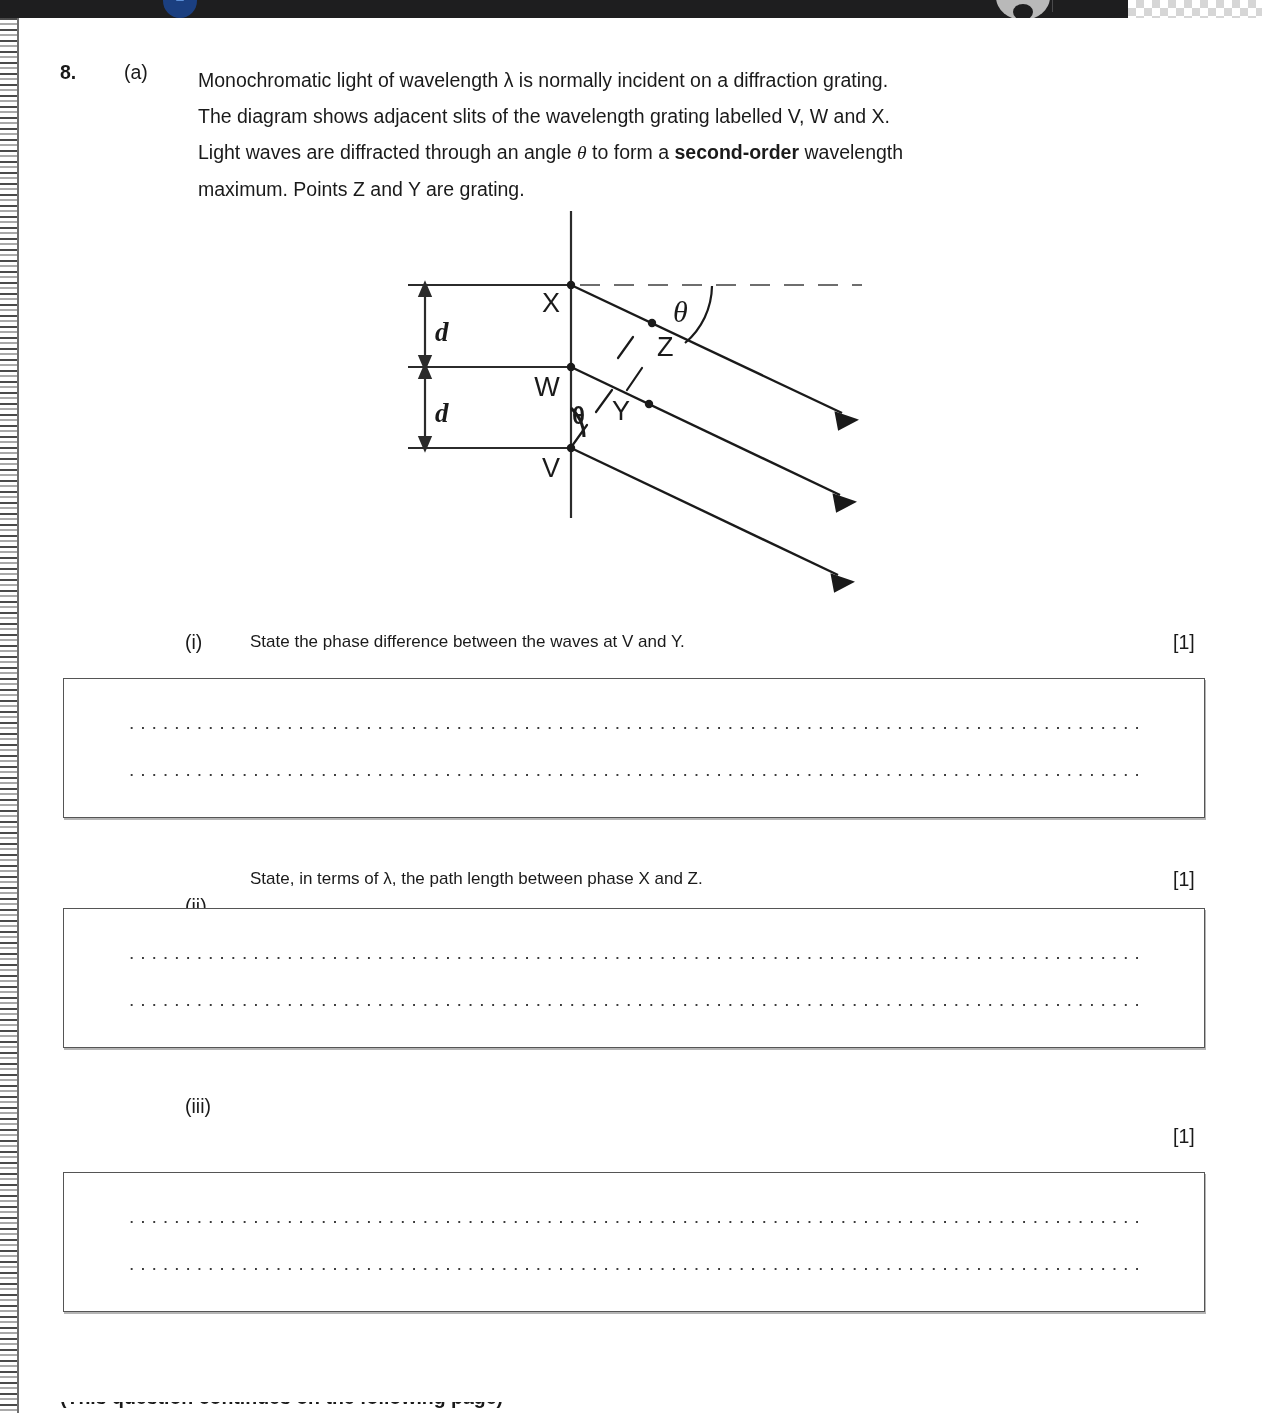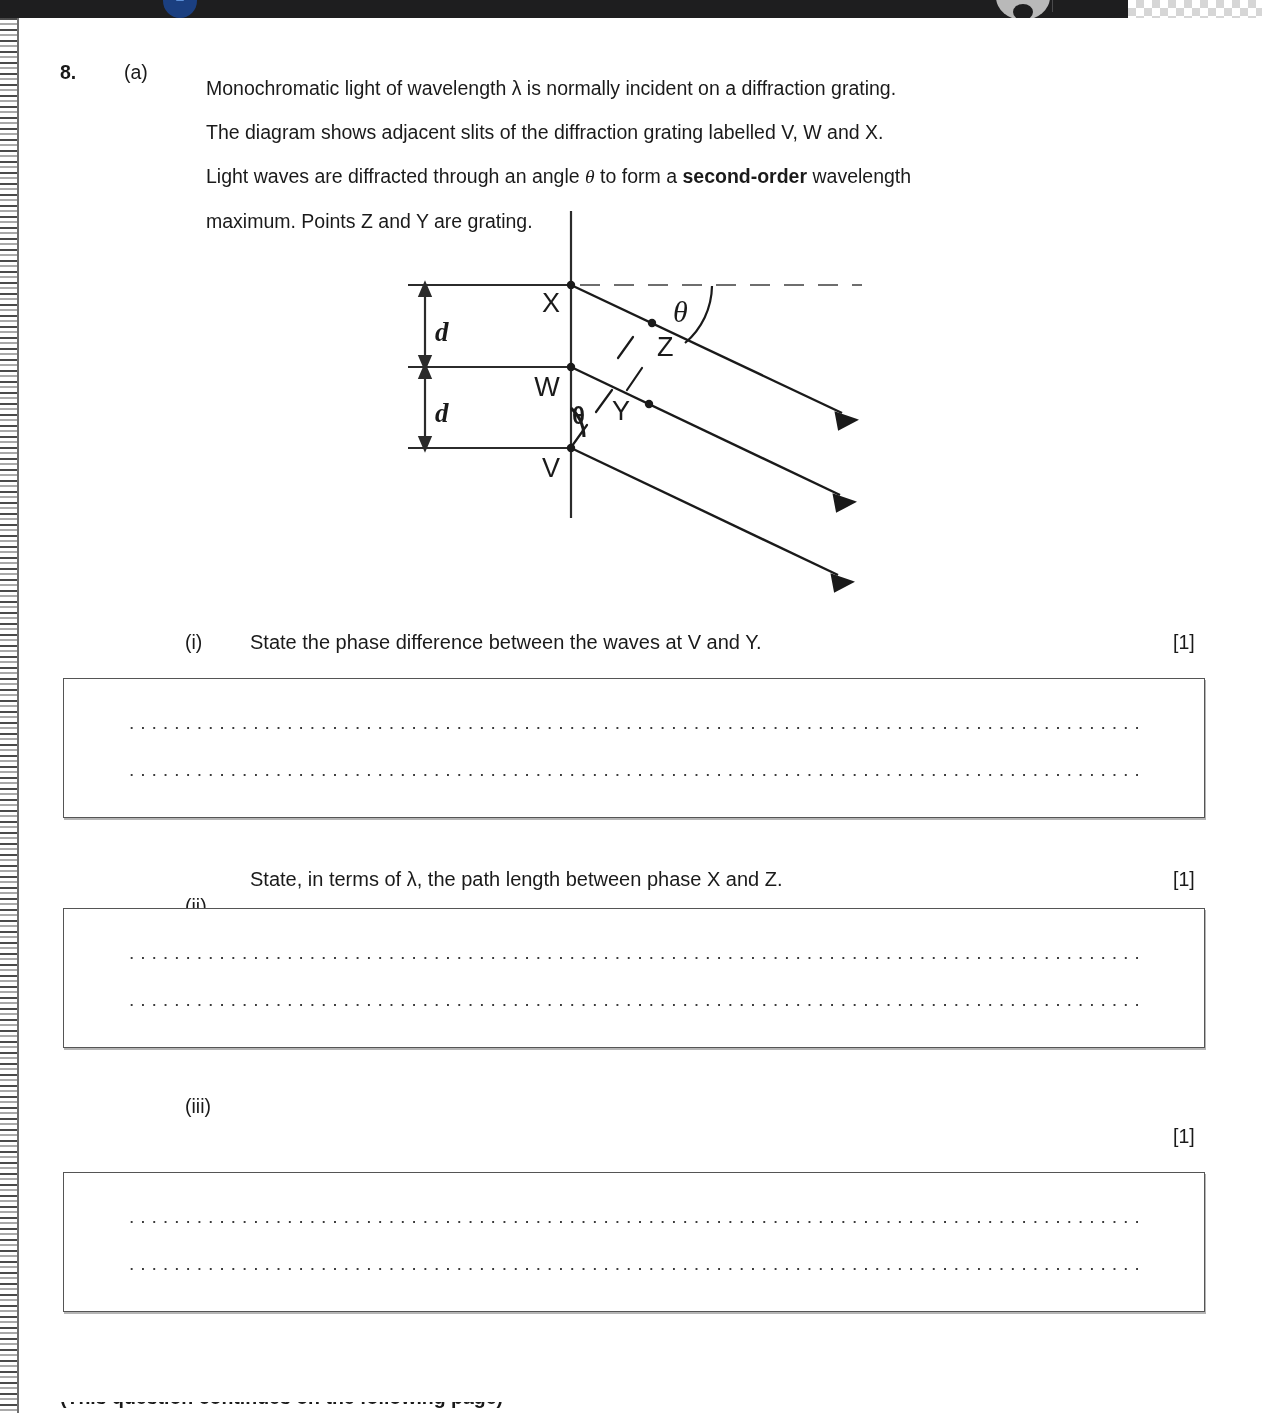--- a/index.html
+++ b/index.html
@@ -124,33 +124,33 @@
   .bold { font-weight: bold; }
   .serif-ital {
     font-family: "Liberation Serif", serif;
     font-style: italic;
   }
 
   
   .q-number { left: 60px; top: 58px; font-weight: bold; }
   .q-part   { left: 124px; top: 58px; }
   .q-body   { left: 190px; top: 58px; width: 900px; white-space: normal; }
-  .q-body p { margin: 16px; }
+  .q-body p { margin: 8px; }
 
   
   #diagram {
     position: absolute;
     left: 380px; top: 200px;
     width: 520px; height: 400px;
   }
   #diagram svg { display: block; }
 
   
   .sub-label { font-size: 19.5px; }
-  .sub-text  { font-size: 20px; white-space: normal; }
+  .sub-text  { font-size: 17px; white-space: normal; }
   .marks     { font-size: 19.5px; }
 
   
   .answer-box {
     position: absolute;
     border: 1px solid #555555;
     background: #ffffff;
     box-shadow: 1px 2px 0 0 rgba(120,120,120,.55);
   }
   .dotline {
@@ -202,21 +202,21 @@
   </div>
 
   <div class="binding-edge"></div>
   <div class="binding-rule"></div>
 
   <div class="t q-number">8.</div>
   <div class="t q-part">(a)</div>
 
   <div class="t q-body">
     <p>Monochromatic light of wavelength λ is normally incident on a diffraction grating.</p>
-    <p>The diagram shows adjacent slits of the diffraction grating labelled V, W and X.</p>
+    <p>The diagram shows adjacent slits of the wavelength grating labelled V, W and X.</p>
     <p><span>Light waves are diffracted through an angle <span class="serif-ital">θ</span> to form a </span><span class="bold">second-order</span><span> wavelength</span></p>
     <p>maximum. Points Z and Y are grating.</p>
   </div>
 
   <div id="diagram">
     <svg width="520" height="400" viewBox="0 0 520 400">
 
       <line x1="191" y1="11" x2="191" y2="318" stroke="#2b2b2b" stroke-width="2.2"></line>
 
       <line x1="200" y1="85" x2="482" y2="85" stroke="#6e6e6e" stroke-width="2.2" stroke-dasharray="20 14"></line>

